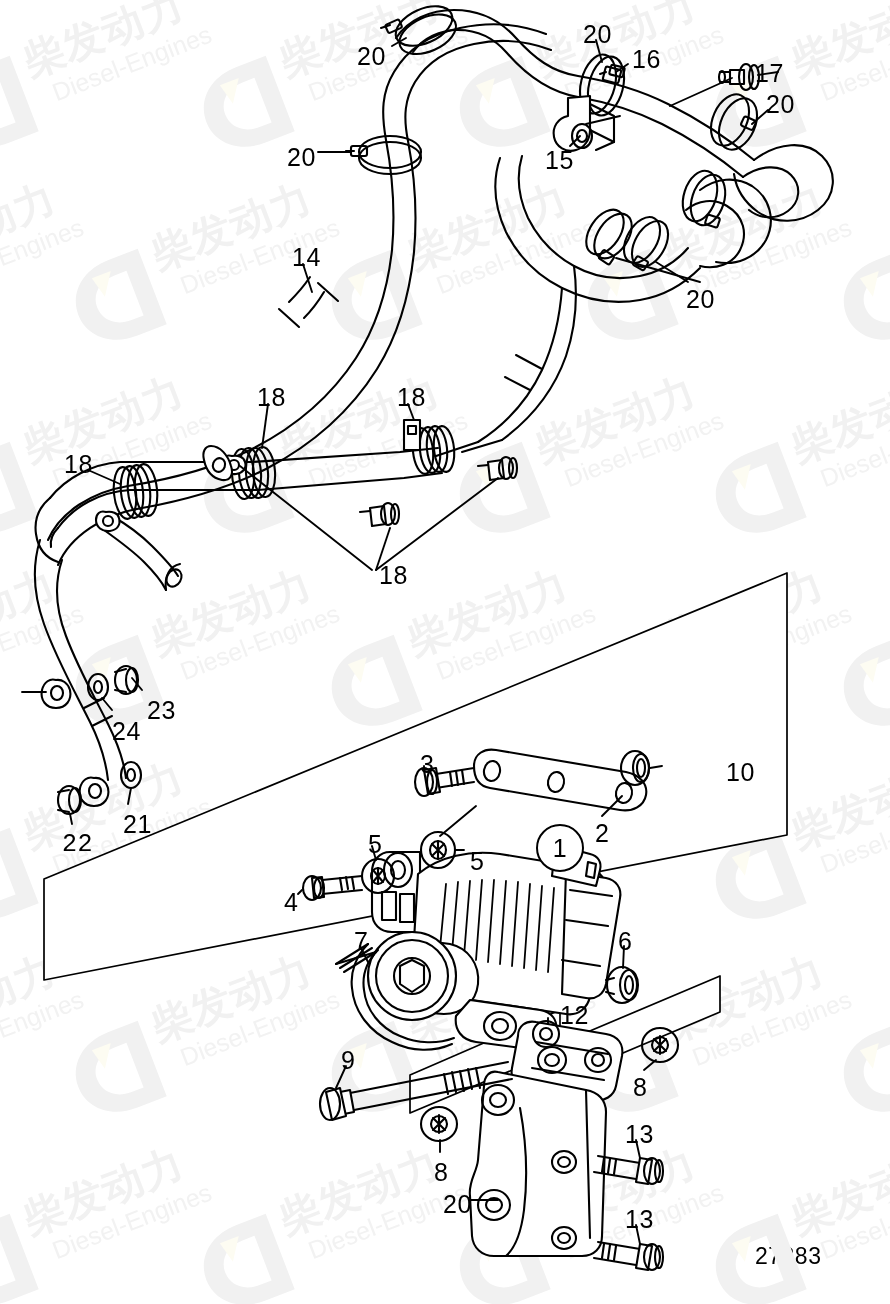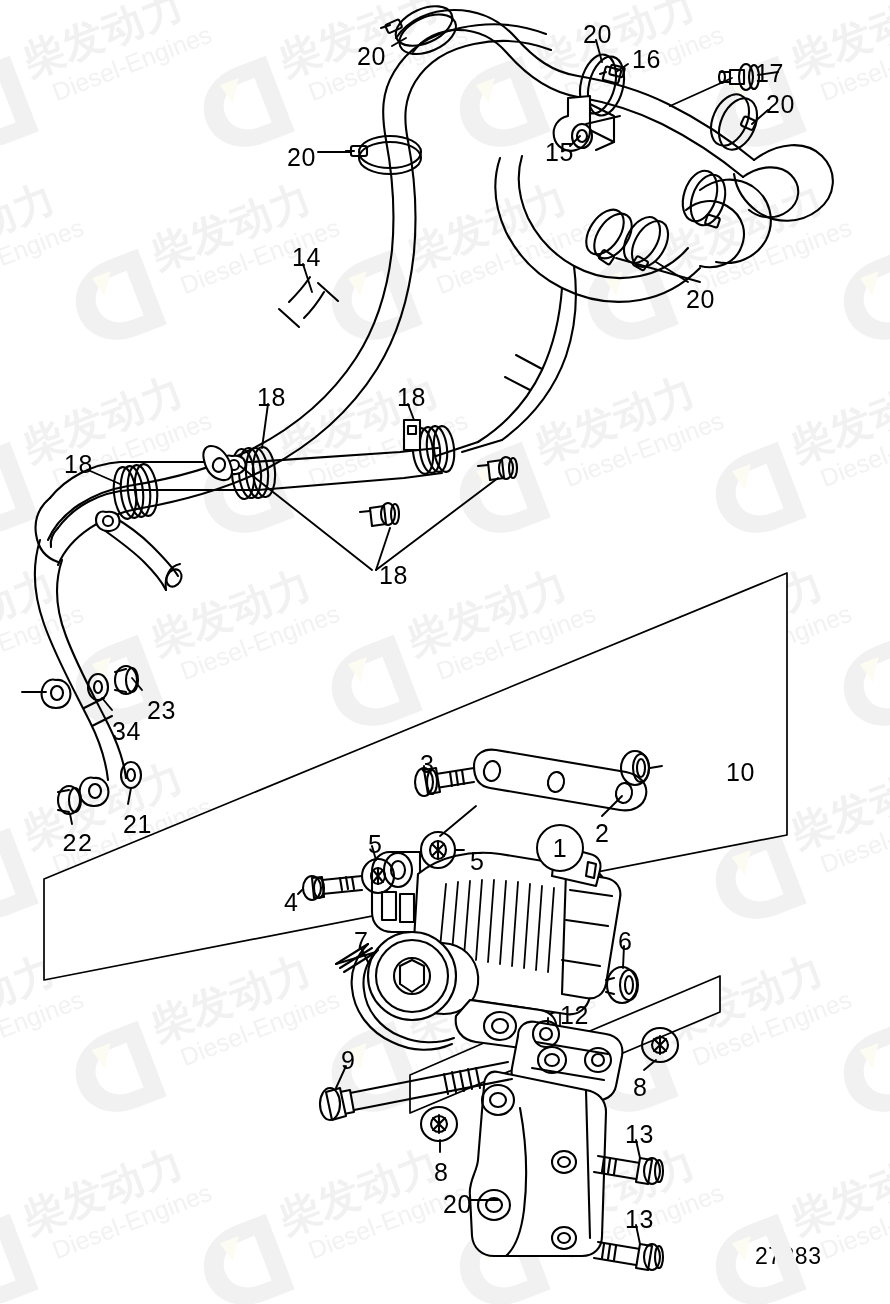--- a/index.html
+++ b/index.html
@@ -853,30 +853,30 @@
     </g>
   </svg>
   </div>
 
   <div id="labels">
       <div class="lbl" style="left: 357px; top: 44px;">20</div>
       <div class="lbl" style="left: 583px; top: 22px;">20</div>
       <div class="lbl" style="left: 632px; top: 47px;">16</div>
       <div class="lbl" style="left: 755px; top: 61px;">17</div>
       <div class="lbl" style="left: 766px; top: 92px;">20</div>
-      <div class="lbl" style="left: 545px; top: 140px;">15</div>
+      <div class="lbl" style="left: 545px; top: 148px;">15</div>
       <div class="lbl" style="left: 287px; top: 145px;">20</div>
       <div class="lbl" style="left: 686px; top: 287px;">20</div>
       <div class="lbl" style="left: 292px; top: 245px;">14</div>
       <div class="lbl" style="left: 257px; top: 385px;">18</div>
       <div class="lbl" style="left: 397px; top: 385px;">18</div>
       <div class="lbl" style="left: 64px; top: 452px;">18</div>
       <div class="lbl" style="left: 379px; top: 563px;">18</div>
       <div class="lbl" style="left: 147px; top: 698px;">23</div>
-      <div class="lbl" style="left: 112px; top: 719px;">34</div>
+      <div class="lbl" style="left: 112px; top: 719px;">24</div>
       <div class="lbl" style="left: 123px; top: 812px;">21</div>
       <div class="lbl" style="left: 62px; top: 832px; font-family: Liberation Mono, monospace;">22</div>
       <div class="lbl" style="left: 420px; top: 752px;">3</div>
       <div class="lbl" style="left: 702px; top: 760px; margin-left: 24px;">10</div>
       <div class="lbl" style="left: 595px; top: 821px;">2</div>
       <div class="lbl" style="left: 368px; top: 832px;">5</div>
       <div class="lbl" style="left: 470px; top: 849px;">5</div>
       <div class="lbl circled" style="left: 536px; top: 824px;">1</div>
       <div class="lbl" style="left: 284px; top: 890px;">4</div>
       <div class="lbl" style="left: 354px; top: 929px;">7</div>

